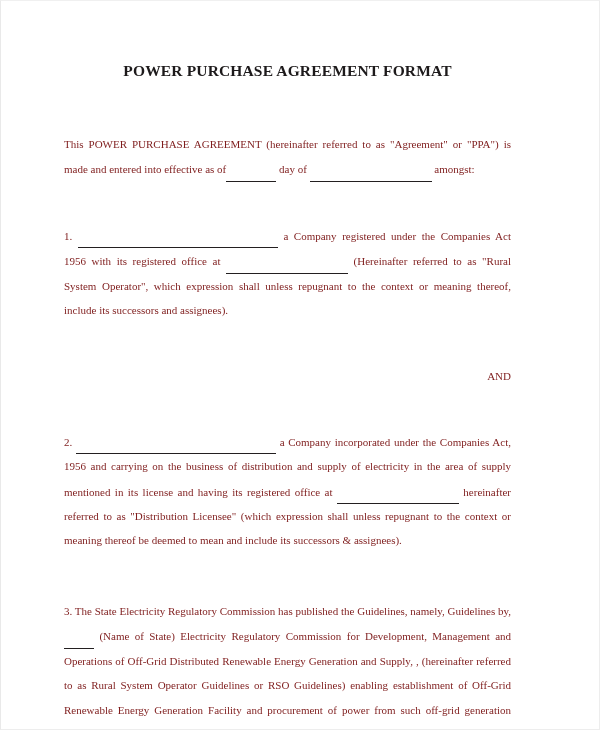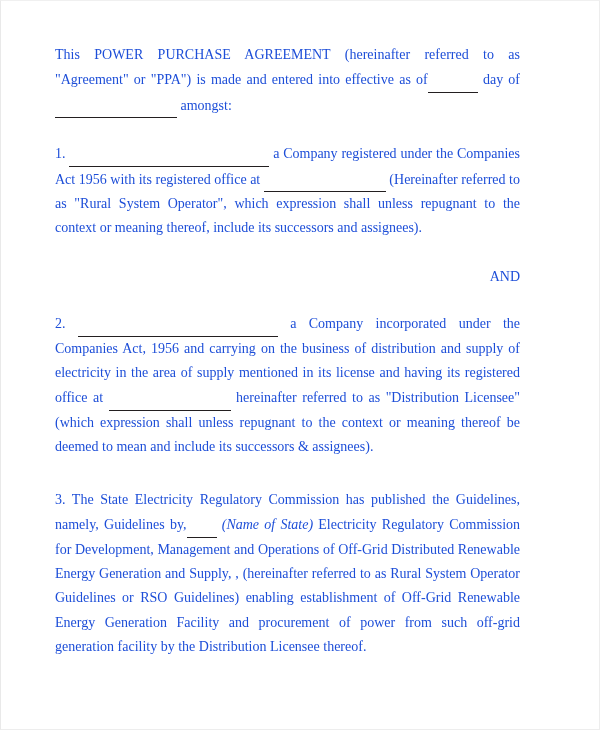--- a/index.html
+++ b/index.html
@@ -39,56 +39,57 @@
     font-weight: bold;
     font-size: 15.5px;
     letter-spacing: 0.15px;
     margin: 0;
     padding-top: 60px;
     line-height: 20px;
     color: #1d1a1b;
   }
 
   .para {
-    font-size: 14px;
+    font-size: 11px;
     line-height: 24.4px;
     text-align: justify;
     text-justify: inter-word;
-    margin: 0;
-    color: #1d4ed8;
+    margin: 9px;
+    color: #7f1d1d;
   }
 
   
   .sp-title-p1  { height: 42px; }
   .sp-p1-p2     { height: 23px; }
   .sp-p2-and    { height: 24px; }
   .sp-and-p3    { height: 22px; }
   .sp-p3-p4     { height: 28px; }
 
   .blank {
     text-decoration: none;
     border-bottom: 1.3px solid #231f20;
     display: inline-block;
     vertical-align: 1px;
   }
   .blank.b-short   { width: 50px; }
   .blank.b-tiny    { width: 30px; }
   .blank.b-med     { width: 122px; }
   .blank.b-long    { width: 200px; }
 
-  .ital { font-style: italic; }
+  .ital { }
 
   .nojust { text-align: right; }
 </style>
 </head>
 <body>
 
 <div class="page">
   <div class="content">
 
+    <h1 class="doc-title">POWER PURCHASE AGREEMENT FORMAT</h1>
 
     <div class="sp-title-p1"></div>
 
     <p class="para"><span>This POWER PURCHASE AGREEMENT (hereinafter referred to as "Agreement" or "PPA") is made and entered into effective as of</span><span class="blank b-short">&nbsp;</span> <span>day of</span> <span class="blank b-med">&nbsp;</span> <span>amongst:</span></p>
 
     <div class="sp-p1-p2"></div>
 
     <p class="para"><span>1.</span> <span class="blank b-long">&nbsp;</span> <span>a Company registered under the Companies Act 1956 with its registered office at</span> <span class="blank b-med">&nbsp;</span> <span>(Hereinafter referred to as "Rural System Operator", which expression shall unless repugnant to the context or meaning thereof, include its successors and assignees).</span></p>
 
     <div class="sp-p2-and"></div>

